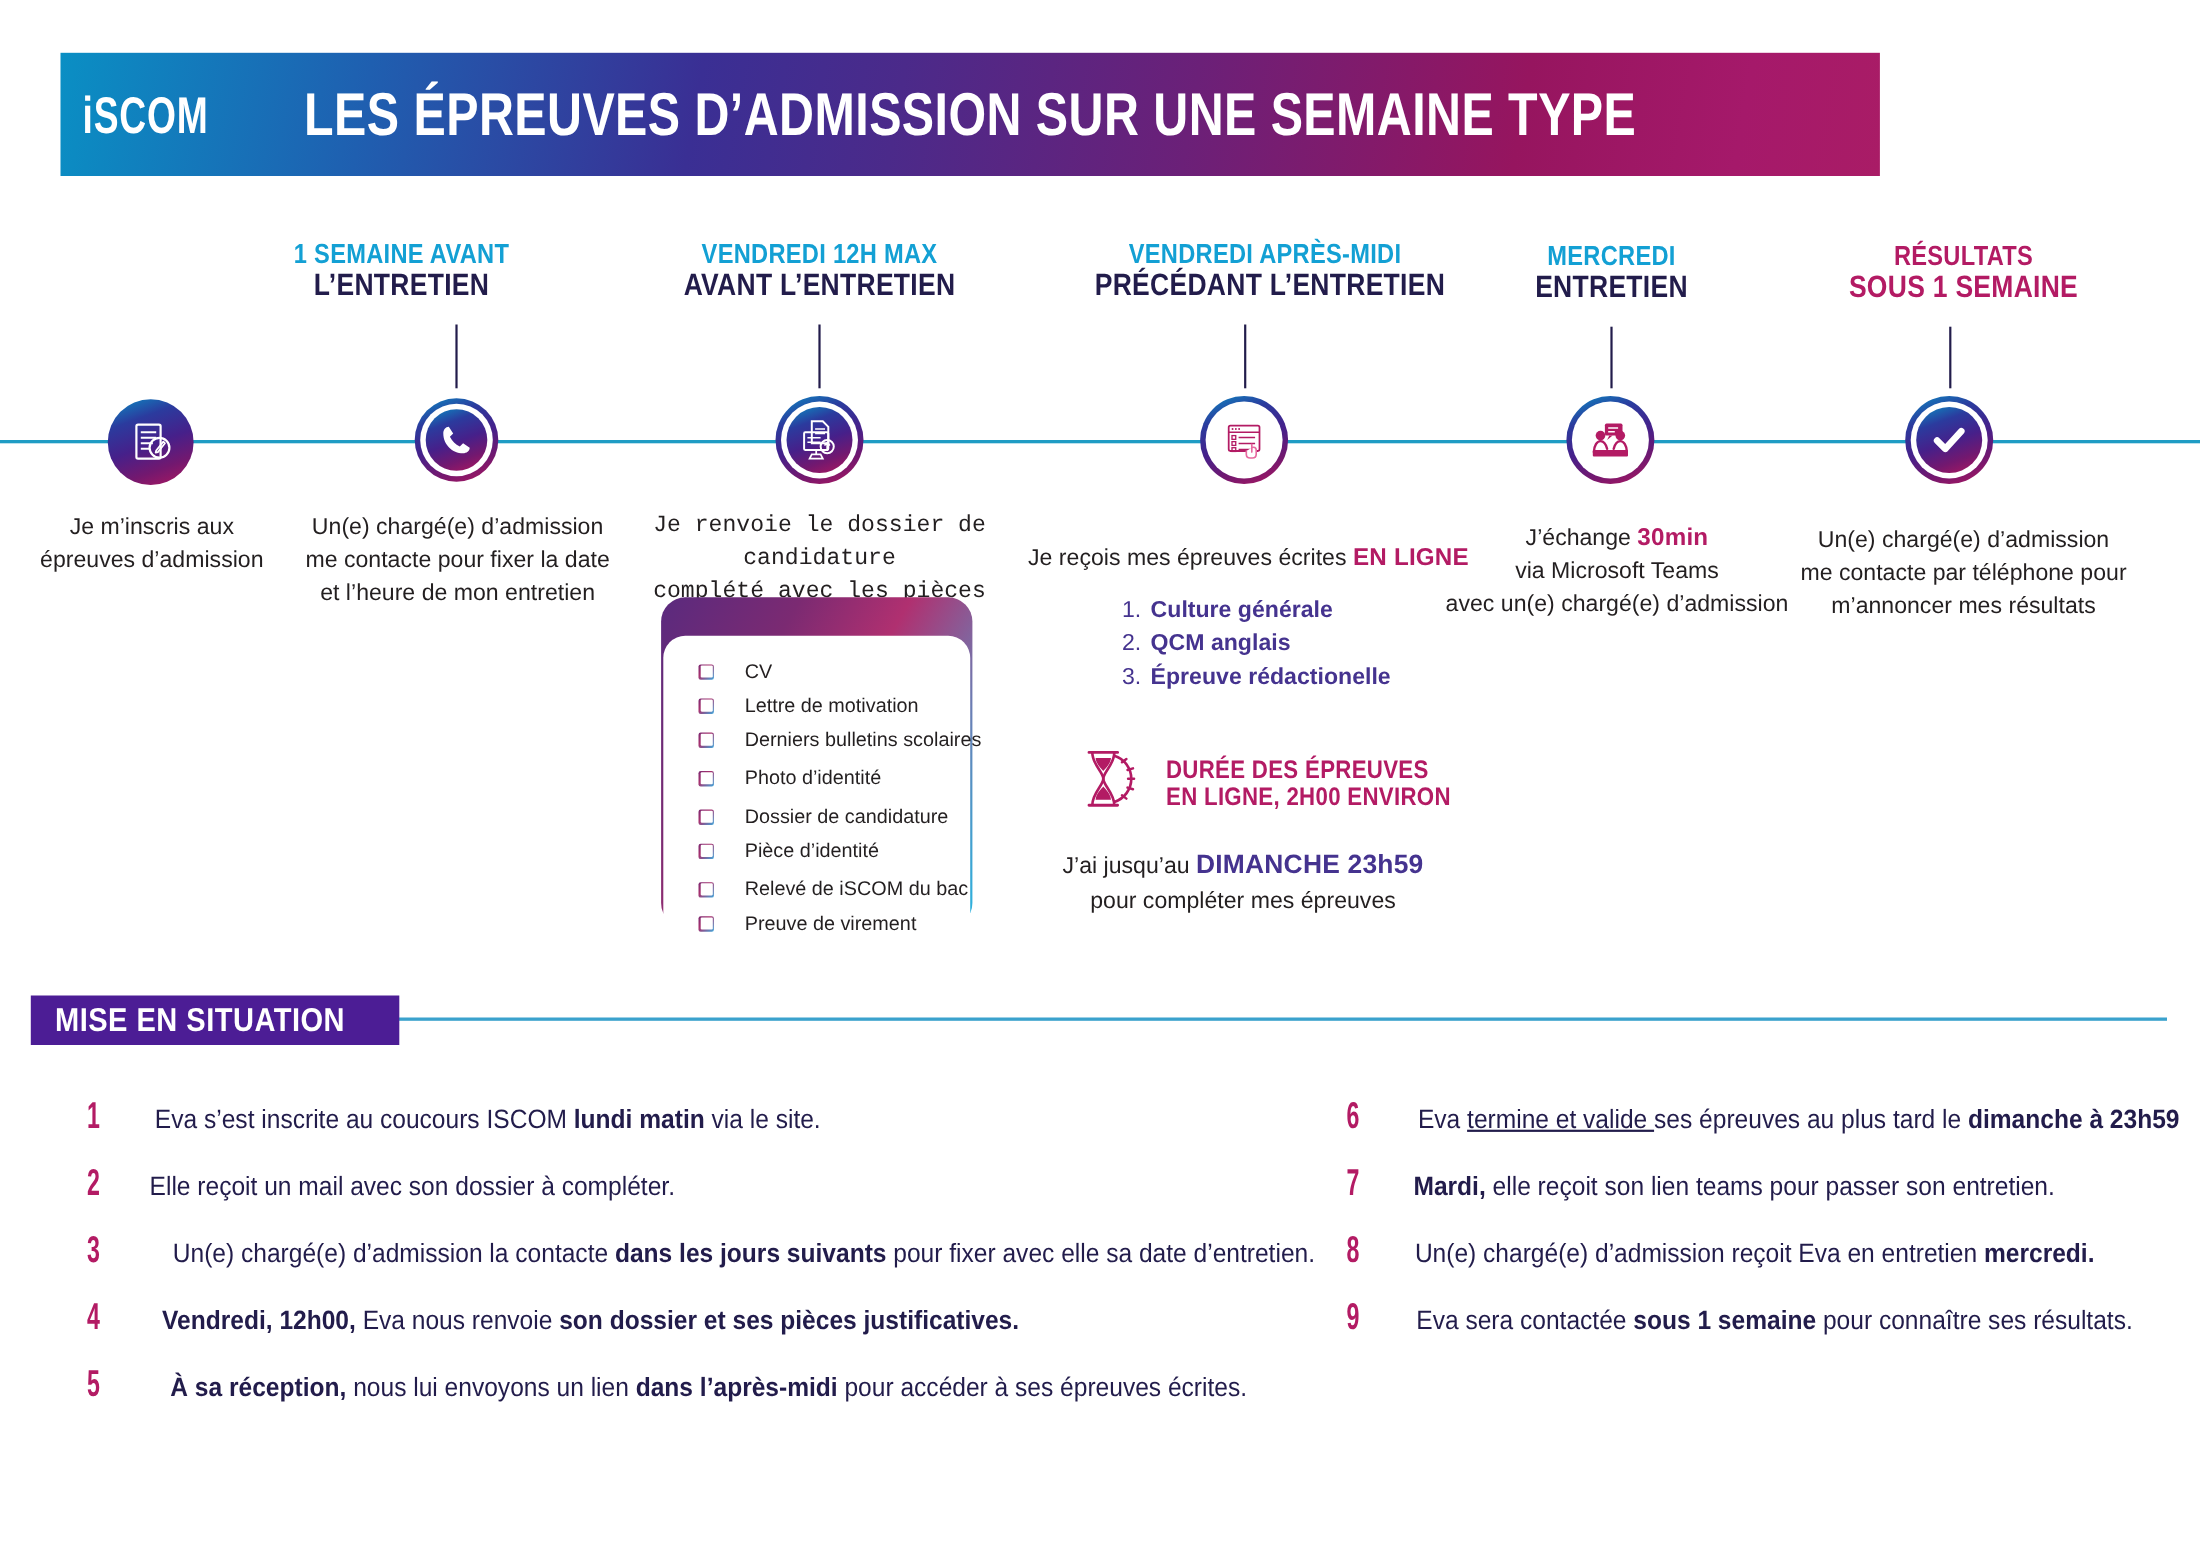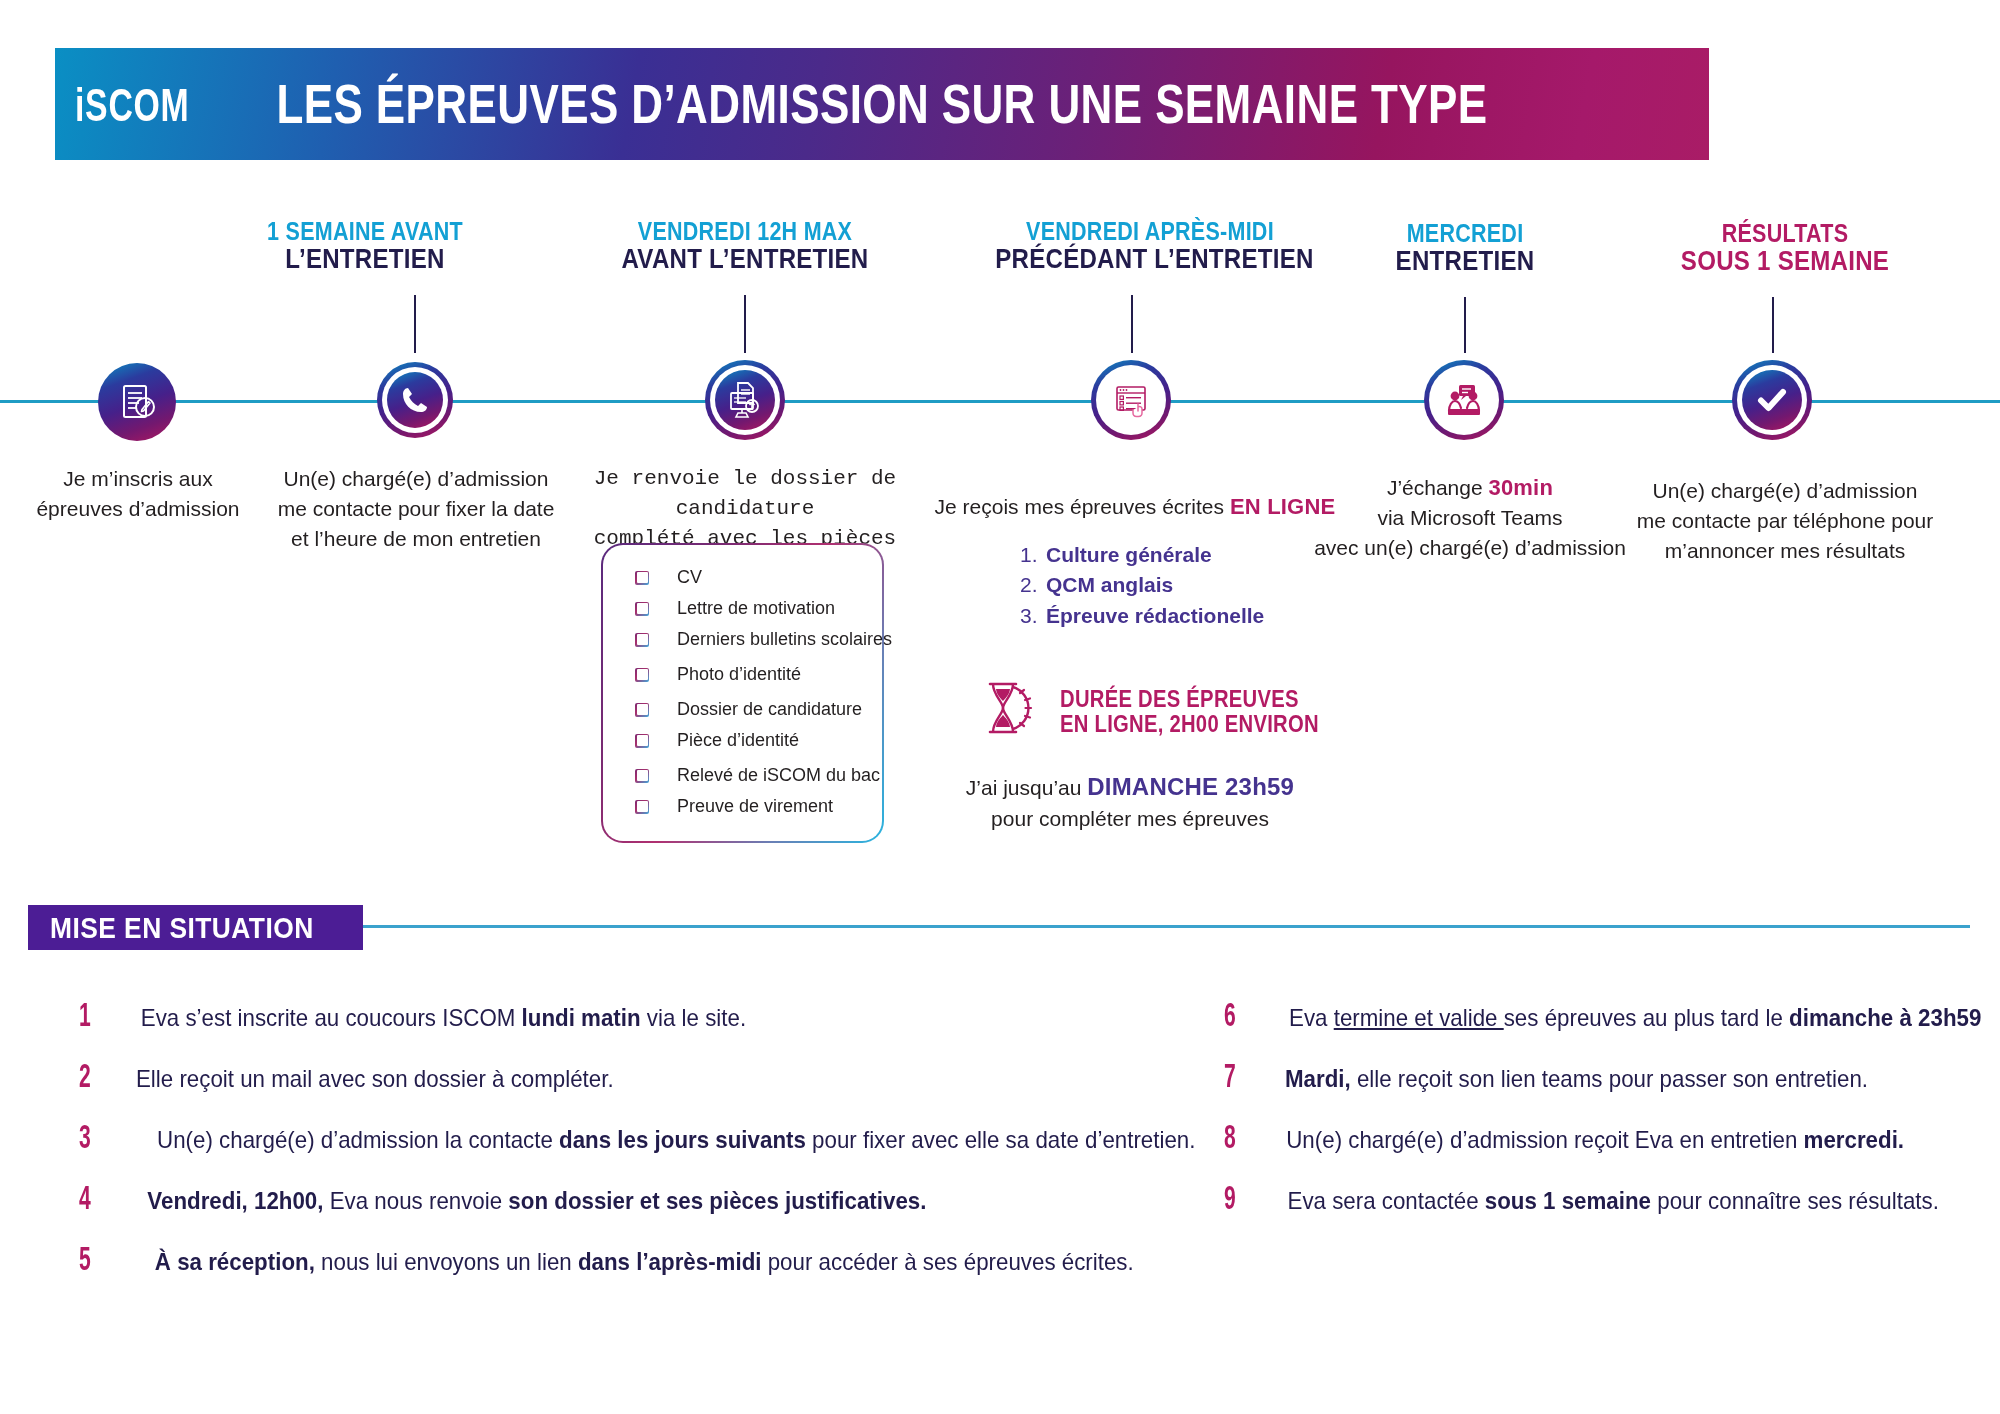--- a/index.html
+++ b/index.html
@@ -127,20 +127,21 @@
     width: 283px; height: 300px;
     border-radius: 22px;
     padding: 2px;
     background: linear-gradient(120deg, #5a2a7e 0%, #7b2a72 28%, #b03070 50%, #6a7fb5 75%, #29b5e0 100%);
   }
   .checkbox-card .cc-inner {
     width: 100%; height: 100%;
     background: #fff;
     border-radius: 20px;
     padding: 22px 0 0 32px;
+    margin-top: 33px;
   }
   .check-row {
     display: flex;
     align-items: center;
     margin-bottom: 10px;
   }
   .check-row .cbox {
     width: 14px; height: 14px;
     border-radius: 2px;
     flex: 0 0 auto;

